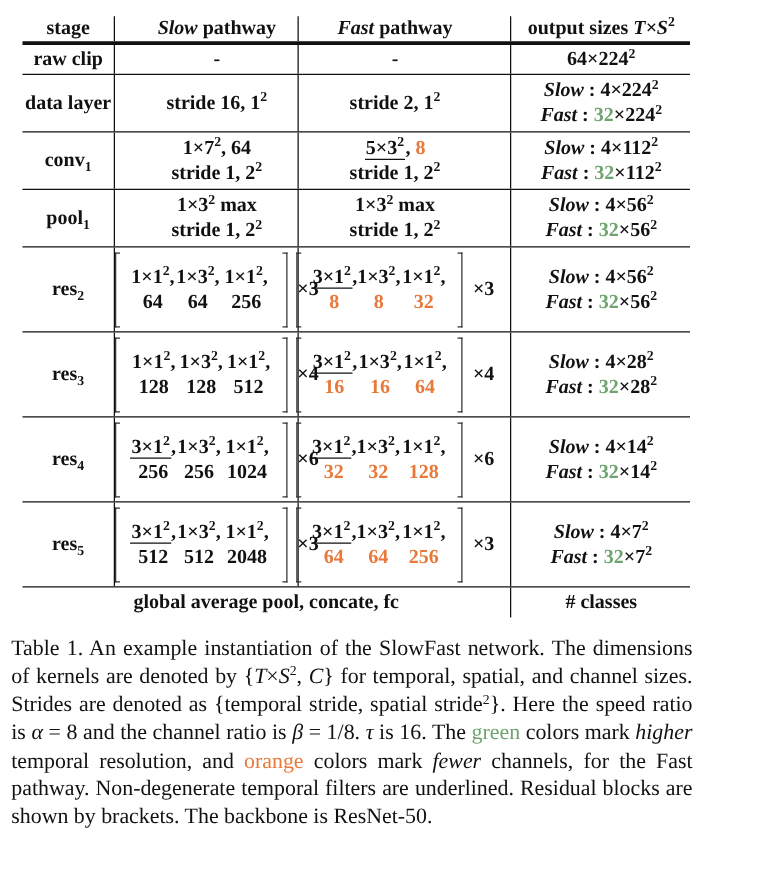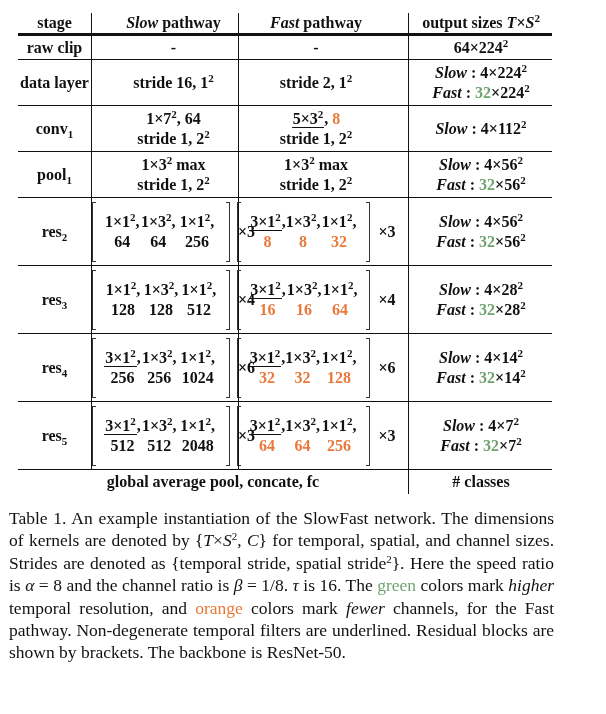--- a/index.html
+++ b/index.html
@@ -88,20 +88,21 @@
     <div class="cell c1">
       <span><span>1×7</span><sup>2</sup><span>, 64</span></span>
       <span><span>stride 1, 2</span><sup>2</sup></span>
     </div>
     <div class="cell c2">
       <span><span class="ul"><span>5×3</span><sup>2</sup></span><span>, </span><span class="or">8</span></span>
       <span><span>stride 1, 2</span><sup>2</sup></span>
     </div>
     <div class="cell c3">
       <span><span class="it">Slow</span><span> : 4×112</span><sup>2</sup></span>
+      <span><span class="it">Fast</span><span> : </span><span class="gr">32</span><span>×112</span><sup>2</sup></span>
     </div>
   </div>
 
   <div class="row" style="top:139px;height:45px;">
     <div class="cell c0">
         <span><span>pool</span><sub>1</sub></span>
       </div>
     <div class="cell c1">
       <span><span>1×3</span><sup>2</sup><span> max</span></span>
       <span><span>stride 1, 2</span><sup>2</sup></span>

